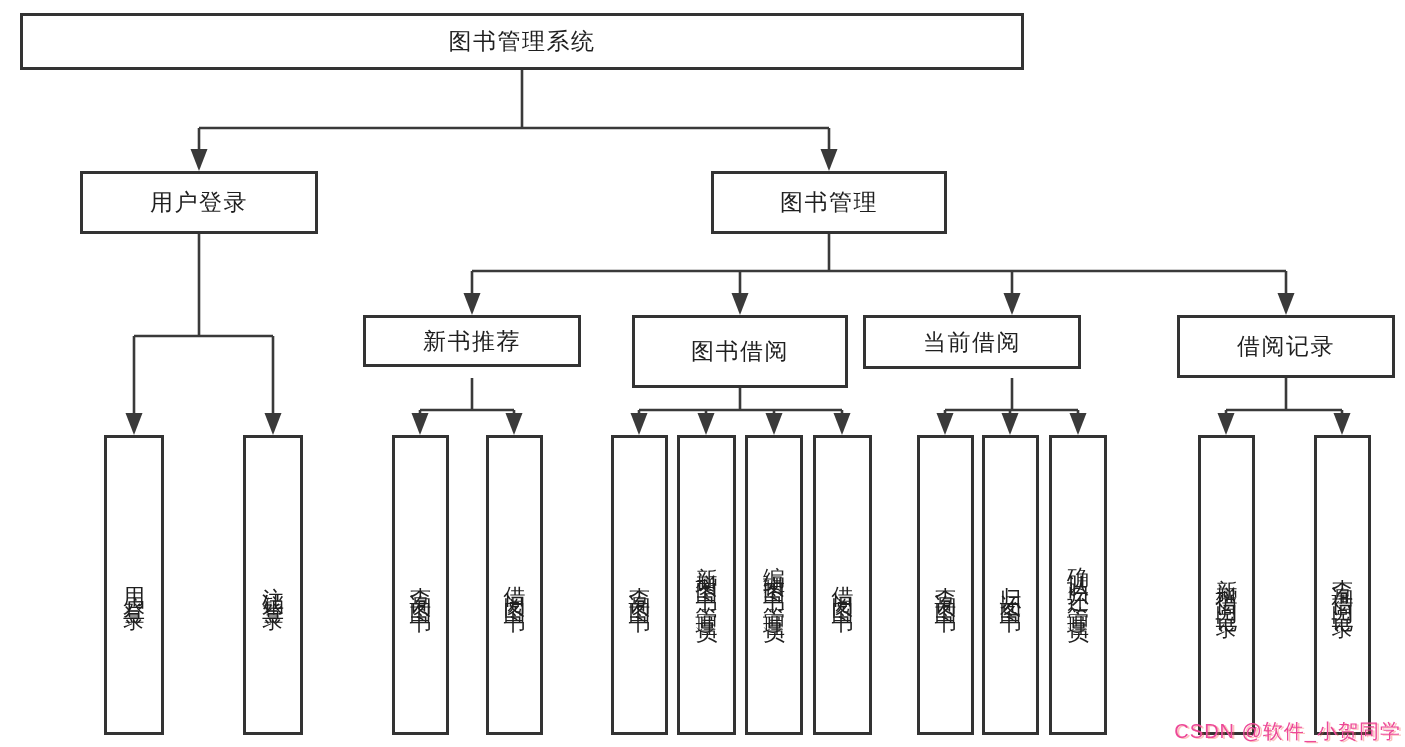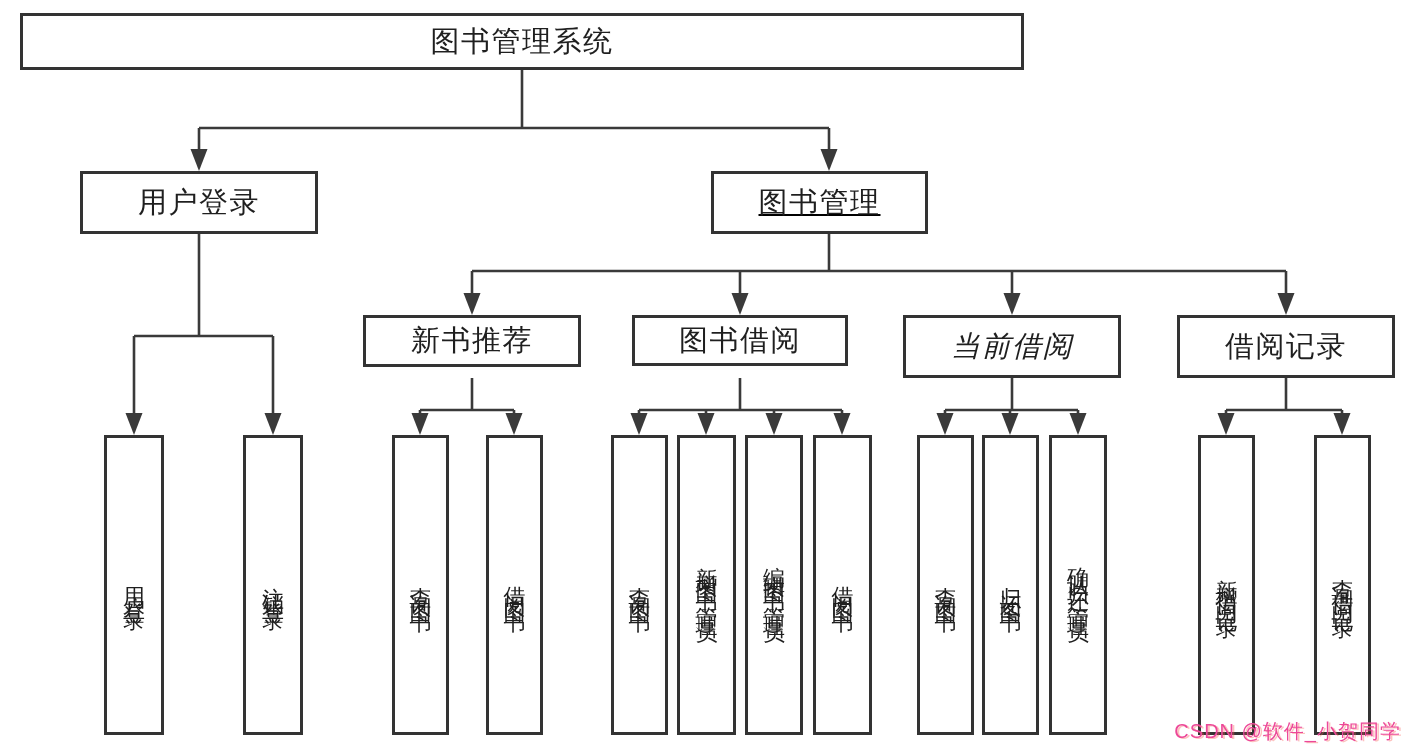--- a/index.html
+++ b/index.html
@@ -5,34 +5,34 @@
   html,body{margin:0;padding:0;background:#ffffff;}
   #canvas{
     position:relative;width:1405px;height:747px;background:#ffffff;overflow:hidden;
     font-family:"Liberation Sans","DejaVu Sans",sans-serif;
   }
   #wires{position:absolute;left:0;top:0;width:1405px;height:747px;}
   .box{
     position:absolute;box-sizing:border-box;background:#ffffff;border:3px solid #333333;
     display:flex;align-items:center;justify-content:center;z-index:2;
   }
-  .lbl{font-size:29px;color:#1f1f1f;letter-spacing:1.5px;white-space:nowrap;}
+  .lbl{font-size:23px;color:#1f1f1f;letter-spacing:1.5px;white-space:nowrap;}
   .leaf .lbl{
     writing-mode:vertical-rl;text-orientation:mixed;
     font-size:22px;letter-spacing:8px;line-height:1.1;white-space:nowrap;
   }
   
   .b-root{left:20px;top:13px;width:1004px;height:57px;}
   
   .b-login{left:80px;top:171px;width:238px;height:63px;}
-  .b-mgmt{left:711px;top:171px;width:217px;height:63px;text-decoration:underline;}
+  .b-mgmt{left:711px;top:171px;width:236px;height:63px;}
   
   .b-newrec{left:363px;top:315px;width:218px;height:52px;}
-  .b-borrow{left:632px;top:315px;width:216px;height:51px;}
-  .b-current{left:903px;top:315px;width:218px;height:63px;font-style:italic;}
+  .b-borrow{left:632px;top:315px;width:216px;height:73px;}
+  .b-current{left:863px;top:315px;width:218px;height:54px;}
   .b-records{left:1177px;top:315px;width:218px;height:63px;}
   
   .leaf{top:435px;height:300px;}
   .l-g1a{left:104px;width:60px;}
   .l-g1b{left:243px;width:60px;}
   .l-g2a{left:392px;width:57px;}
   .l-g2b{left:486px;width:57px;}
   .l-g3a{left:611px;width:57px;}
   .l-g3b{left:677px;width:59px;}
   .l-g3c{left:745px;width:58px;}

